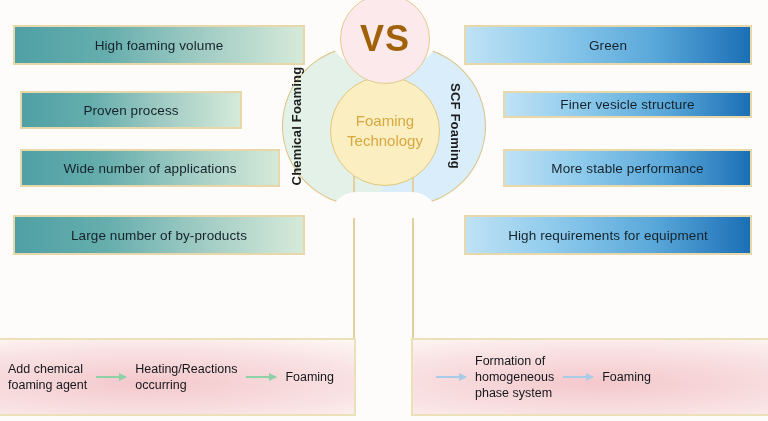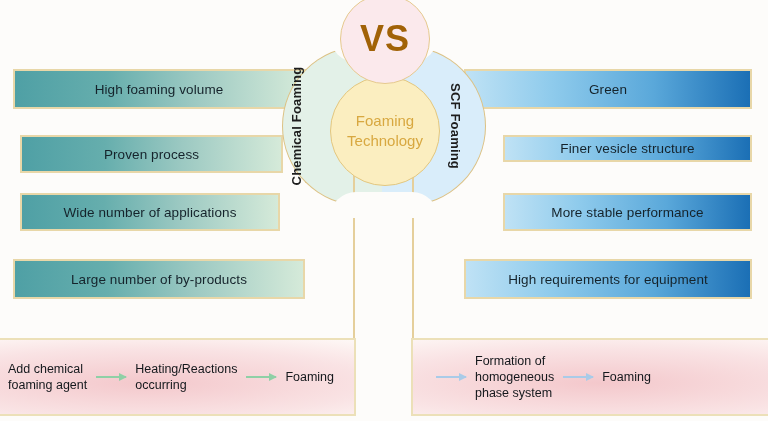--- a/index.html
+++ b/index.html
@@ -27,21 +27,20 @@
     box-sizing: border-box;
     border: 2px solid #e8d7a8;
     display: flex;
     align-items: center;
     justify-content: center;
     font-size: 13.5px;
     color: #15232b;
     letter-spacing: 0.1px;
     text-align: center;
     white-space: nowrap;
-    margin-top: 44px;
   }
   .fbox.left {
     background: linear-gradient(to right, #4fa0a5 0%, #66aead 32%, #9cc9c2 62%, #d5ead9 100%);
   }
   .fbox.right {
     background: linear-gradient(to right, #bfe2f5 0%, #8fcbec 30%, #5aa8da 66%, #1b6fb5 100%);
   }
 
   
   .petal {
@@ -189,21 +188,21 @@
   .arrow.blue::after  { color: #a9cbe8; }
 </style>
 </head>
 <body>
 
 <div id="stage">
 
   <div class="fbox left" style="left:13px;  top:25px;  width:292px; height:40px;">
     <span>High foaming volume</span>
   </div>
-  <div class="fbox left" style="left:20px;  top:91px;  width:263px; height:38px;">
+  <div class="fbox left" style="left:20px;  top:91px;  width:222px; height:38px;">
     <span>Proven process</span>
   </div>
   <div class="fbox left" style="left:20px;  top:149px; width:260px; height:38px;">
     <span>Wide number of applications</span>
   </div>
   <div class="fbox left" style="left:13px;  top:215px; width:292px; height:40px;">
     <span>Large number of by-products</span>
   </div>
 
   <div class="fbox right" style="left:464px; top:25px;  width:288px; height:40px;">

